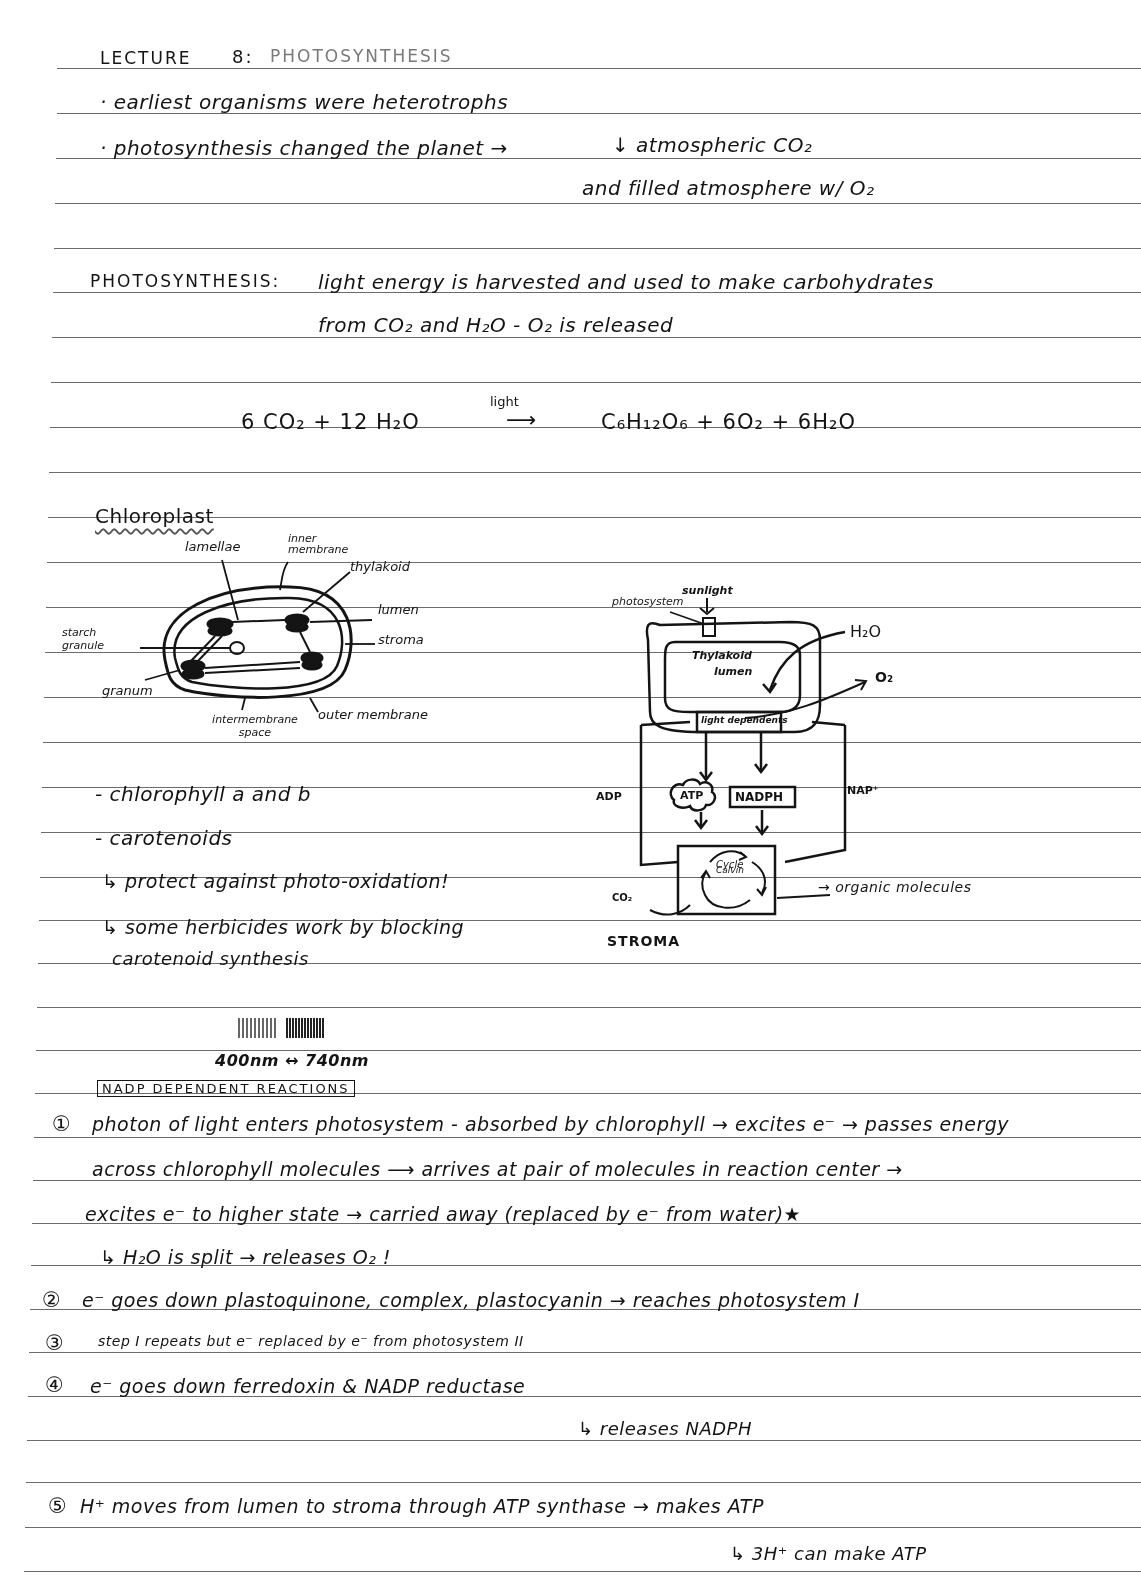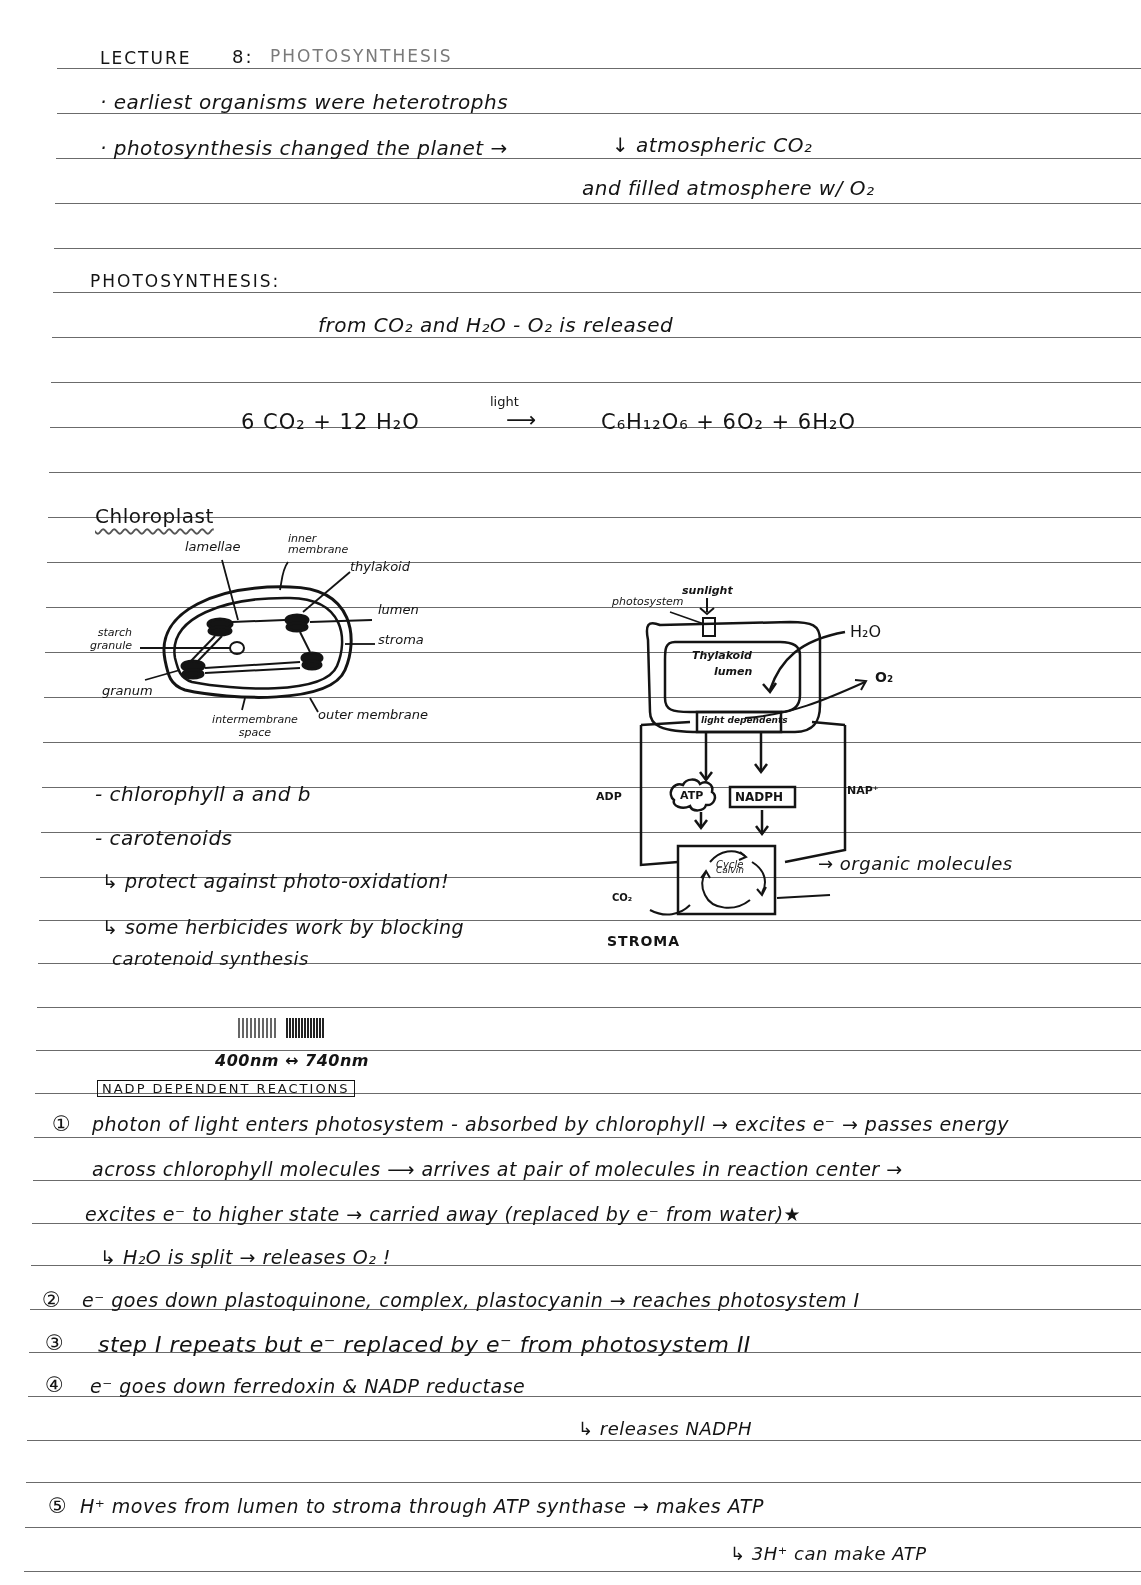--- a/index.html
+++ b/index.html
@@ -66,20 +66,21 @@
     <span class="t caps" style="left:232px;top:48px;font-size:18px">8:</span>
     <span class="t caps light" style="left:270px;top:48px;font-size:17px">PHOTOSYNTHESIS</span>
   </div>
 
   <span class="t hand" style="left:100px;top:92px">· earliest organisms were heterotrophs</span>
   <span class="t hand" style="left:100px;top:138px">· photosynthesis changed the planet →</span>
   <span class="t hand" style="left:612px;top:135px">↓ atmospheric CO₂</span>
   <span class="t hand" style="left:582px;top:178px">and filled atmosphere w/ O₂</span>
 
   <span class="t caps" style="left:90px;top:273px;font-size:17px">PHOTOSYNTHESIS:</span>
+  <span class="t hand" style="left:318px;top:272px;font-size:20px">light energy is harvested and used to make carbohydrates</span>
   <span class="t hand" style="left:318px;top:315px;font-size:20px">from CO₂ and H₂O - O₂ is released</span>
 
   <span class="t chem" style="left:215px;top:412px">6 CO₂ + 12 H₂O</span>
   <span class="t xsmall" style="left:490px;top:395px;font-size:13px">light</span>
   <span class="t chem" style="left:480px;top:410px">⟶</span>
   <span class="t chem" style="left:575px;top:412px">C₆H₁₂O₆ + 6O₂ + 6H₂O</span>
 
   <span class="t hand wavy" style="left:95px;top:506px;font-size:20px;font-style:normal">Chloroplast</span>
 
   <div>
@@ -117,21 +118,21 @@
           <path d="M245,698 L242,710"></path>
           <path d="M310,698 L318,712"></path>
         </g>
       </g>
     </svg>
     <span class="t small" style="left:185px;top:540px;font-style:oblique">lamellae</span>
     <span class="t xsmall" style="left:288px;top:533px;width:90px;white-space:normal;line-height:1;font-style:oblique">inner membrane</span>
     <span class="t small" style="left:350px;top:560px;font-style:oblique">thylakoid</span>
     <span class="t small" style="left:378px;top:603px;font-style:oblique">lumen</span>
     <span class="t small" style="left:378px;top:633px;font-style:oblique">stroma</span>
-    <span class="t xsmall" style="left:62px;top:626px;width:70px;white-space:normal;line-height:1.2;font-style:oblique;text-align:right">starch granule</span>
+    <span class="t xsmall" style="left:62px;top:626px;width:70px;white-space:normal;line-height:1.2;font-style:oblique;text-align:left">starch granule</span>
     <span class="t small" style="left:102px;top:684px;font-style:oblique">granum</span>
     <span class="t xsmall" style="left:210px;top:713px;width:90px;white-space:normal;line-height:1.2;font-style:oblique;text-align:center">intermembrane space</span>
     <span class="t small" style="left:318px;top:708px;font-style:oblique">outer membrane</span>
   </div>
 
   <span class="t hand" style="left:95px;top:784px">- chlorophyll a and b</span>
   <span class="t hand" style="left:95px;top:828px">- carotenoids</span>
   <span class="t hand" style="left:102px;top:872px;font-size:19px">↳ protect against photo-oxidation!</span>
   <span class="t hand" style="left:102px;top:918px;font-size:19px">↳ some herbicides work by blocking</span>
   <span class="t hand" style="left:112px;top:950px;font-size:18px">carotenoid synthesis</span>
@@ -203,39 +204,39 @@
     <span class="t" style="left:850px;top:624px;font-size:16px">H₂O</span>
     <span class="t" style="left:875px;top:670px;font-size:14px;font-weight:bold">O₂</span>
     <span class="t" style="left:701px;top:716px;font-size:9px;font-weight:bold;font-style:oblique">light dependents</span>
     <span class="t" style="left:596px;top:791px;font-size:11px;font-weight:bold">ADP</span>
     <span class="t" style="left:680px;top:790px;font-size:11px;font-weight:bold">ATP</span>
     <span class="t" style="left:735px;top:791px;font-size:12px;font-weight:bold">NADPH</span>
     <span class="t" style="left:847px;top:785px;font-size:11px;font-weight:bold">NAP⁺</span>
     <span class="t" style="left:716px;top:866px;font-size:9px;font-style:oblique">Calvin</span>
     <span class="t" style="left:716px;top:860px;font-size:10px;font-style:oblique">Cycle</span>
     <span class="t" style="left:612px;top:893px;font-size:10px;font-weight:bold">CO₂</span>
-    <span class="t hand" style="left:818px;top:855px;font-size:18px">→ organic molecules</span>
+    <span class="t hand" style="left:818px;top:880px;font-size:14px">→ organic molecules</span>
     <span class="t" style="left:607px;top:934px;font-size:14px;font-weight:bold;letter-spacing:1px">STROMA</span>
   </div>
 
   <span class="t caps boxed" style="left:97px;top:1080px;font-size:13px;letter-spacing:2px">NADP DEPENDENT REACTIONS</span>
 
   <div>
 
     <span class="t hand" style="left:52px;top:1114px;font-size:21px;font-style:normal">①</span>
     <span class="t hand" style="left:92px;top:1115px;font-size:19px">photon of light enters photosystem - absorbed by chlorophyll → excites e⁻ → passes energy</span>
     <span class="t hand" style="left:92px;top:1160px;font-size:19px">across chlorophyll molecules ⟶ arrives at pair of molecules in reaction center →</span>
     <span class="t hand" style="left:85px;top:1205px;font-size:19px">excites e⁻ to higher state → carried away (replaced by e⁻ from water)★</span>
     <span class="t hand" style="left:100px;top:1248px;font-size:19px">↳ H₂O is split → releases O₂ !</span>
 
     <span class="t hand" style="left:42px;top:1290px;font-size:21px;font-style:normal">②</span>
     <span class="t hand" style="left:82px;top:1291px;font-size:19px">e⁻ goes down plastoquinone, complex, plastocyanin → reaches photosystem I</span>
 
     <span class="t hand" style="left:45px;top:1333px;font-size:21px;font-style:normal">③</span>
-    <span class="t hand" style="left:98px;top:1334px;font-size:22px">step I repeats but e⁻ replaced by e⁻ from photosystem II</span>
+    <span class="t hand" style="left:98px;top:1334px;font-size:14px">step I repeats but e⁻ replaced by e⁻ from photosystem II</span>
 
     <span class="t hand" style="left:45px;top:1375px;font-size:21px;font-style:normal">④</span>
     <span class="t hand" style="left:90px;top:1377px;font-size:19px">e⁻ goes down ferredoxin &amp; NADP reductase</span>
     <span class="t hand" style="left:578px;top:1420px;font-size:18px">↳ releases NADPH</span>
 
     <span class="t hand" style="left:48px;top:1496px;font-size:21px;font-style:normal">⑤</span>
     <span class="t hand" style="left:80px;top:1497px;font-size:19px">H⁺ moves from lumen to stroma through ATP synthase → makes ATP</span>
     <span class="t hand" style="left:730px;top:1545px;font-size:18px">↳ 3H⁺ can make ATP</span>
   </div>
 

